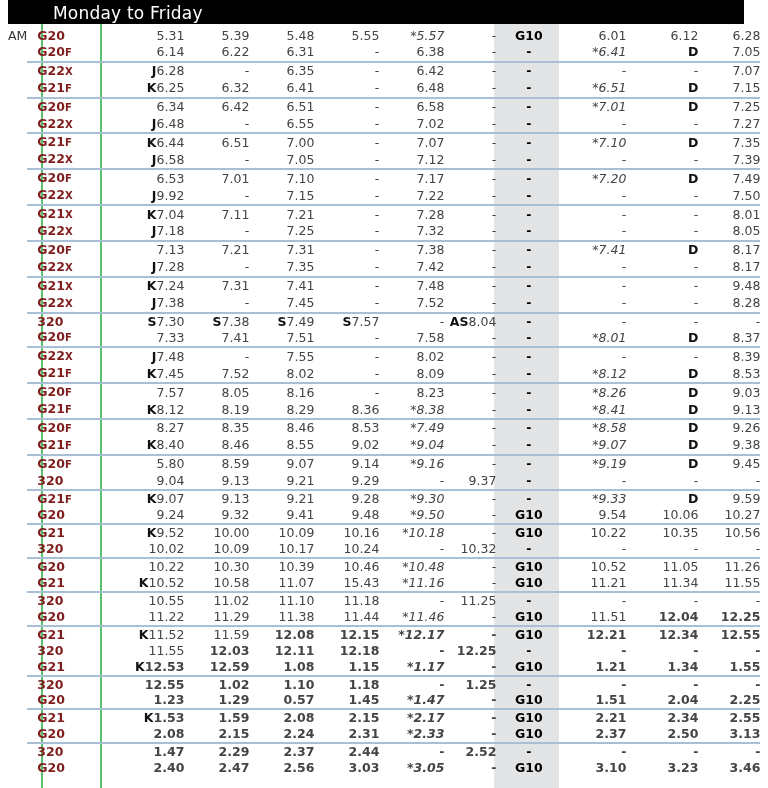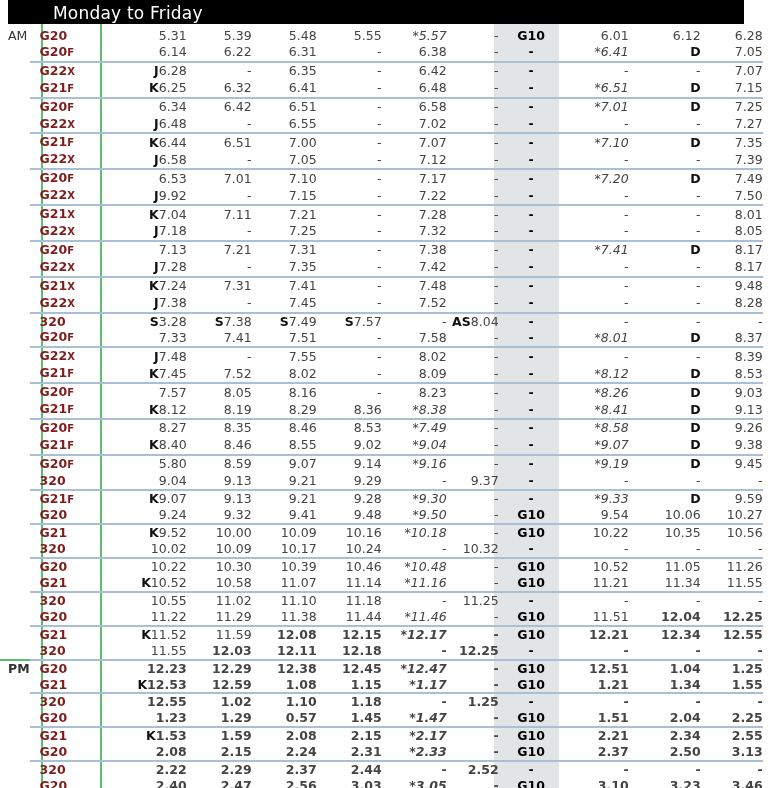--- a/index.html
+++ b/index.html
@@ -259,21 +259,21 @@
         <td class="t grp c5">7.52</td>
         <td class="t grp c6">-</td>
         <td class="t grp c7">-</td>
         <td class="t grp c8">-</td>
         <td class="t grp c9">-</td>
         <td class="t grp c10">8.28</td>
       </tr>
       <tr class="sep">
         <td class="period"></td>
         <td class="route grp"><span>320</span></td>
-        <td class="t grp c1"><span class="pref">S</span><span>3.28</span></td>
+        <td class="t grp c1"><span class="pref">S</span><span>7.30</span></td>
         <td class="t grp c2"><span class="pref">S</span><span>7.38</span></td>
         <td class="t grp c3"><span class="pref">S</span><span>7.49</span></td>
         <td class="t grp c4"><span class="pref">S</span><span>7.57</span></td>
         <td class="t grp c5">-</td>
         <td class="t grp c6"><span class="pref">AS</span><span>8.04</span></td>
         <td class="t grp c7">-</td>
         <td class="t grp c8">-</td>
         <td class="t grp c9">-</td>
         <td class="t grp c10">-</td>
       </tr>
@@ -472,21 +472,21 @@
         <td class="t grp c8">10.52</td>
         <td class="t grp c9">11.05</td>
         <td class="t grp c10">11.26</td>
       </tr>
       <tr>
         <td class="period"></td>
         <td class="route grp"><span>G21</span></td>
         <td class="t grp c1"><span class="pref">K</span><span>10.52</span></td>
         <td class="t grp c2">10.58</td>
         <td class="t grp c3">11.07</td>
-        <td class="t grp c4">11.14</td>
+        <td class="t grp c4">15.43</td>
         <td class="t grp c5 it">*11.16</td>
         <td class="t grp c6">-</td>
         <td class="t grp c7">G10</td>
         <td class="t grp c8">11.21</td>
         <td class="t grp c9">11.34</td>
         <td class="t grp c10">11.55</td>
       </tr>
       <tr class="sep">
         <td class="period"></td>
         <td class="route grp"><span>320</span></td>
@@ -536,34 +536,20 @@
         <td class="t grp c2 b">12.03</td>
         <td class="t grp c3 b">12.11</td>
         <td class="t grp c4 b">12.18</td>
         <td class="t grp c5 b">-</td>
         <td class="t grp c6 b">12.25</td>
         <td class="t grp c7">-</td>
         <td class="t grp c8 b">-</td>
         <td class="t grp c9 b">-</td>
         <td class="t grp c10 b">-</td>
       </tr>
-      <tr class="sep pm-sep">
-        <td class="period b">PM</td>
-        <td class="route grp"><span>G20</span></td>
-        <td class="t grp c1 b">12.23</td>
-        <td class="t grp c2 b">12.29</td>
-        <td class="t grp c3 b">12.38</td>
-        <td class="t grp c4 b">12.45</td>
-        <td class="t grp c5 b it">*12.47</td>
-        <td class="t grp c6 b">-</td>
-        <td class="t grp c7 b">G10</td>
-        <td class="t grp c8 b">12.51</td>
-        <td class="t grp c9 b">1.04</td>
-        <td class="t grp c10 b">1.25</td>
-      </tr>
       <tr>
         <td class="period"></td>
         <td class="route grp"><span>G21</span></td>
         <td class="t grp c1 b"><span class="pref">K</span><span>12.53</span></td>
         <td class="t grp c2 b">12.59</td>
         <td class="t grp c3 b">1.08</td>
         <td class="t grp c4 b">1.15</td>
         <td class="t grp c5 b it">*1.17</td>
         <td class="t grp c6 b">-</td>
         <td class="t grp c7 b">G10</td>
@@ -623,21 +609,21 @@
         <td class="t grp c5 b it">*2.33</td>
         <td class="t grp c6 b">-</td>
         <td class="t grp c7 b">G10</td>
         <td class="t grp c8 b">2.37</td>
         <td class="t grp c9 b">2.50</td>
         <td class="t grp c10 b">3.13</td>
       </tr>
       <tr class="sep">
         <td class="period"></td>
         <td class="route grp"><span>320</span></td>
-        <td class="t grp c1 b">2.22</td>
+        <td class="t grp c1 b">1.47</td>
         <td class="t grp c2 b">2.29</td>
         <td class="t grp c3 b">2.37</td>
         <td class="t grp c4 b">2.44</td>
         <td class="t grp c5 b">-</td>
         <td class="t grp c6 b">2.52</td>
         <td class="t grp c7 b">-</td>
         <td class="t grp c8 b">-</td>
         <td class="t grp c9 b">-</td>
         <td class="t grp c10 b">-</td>
       </tr>

